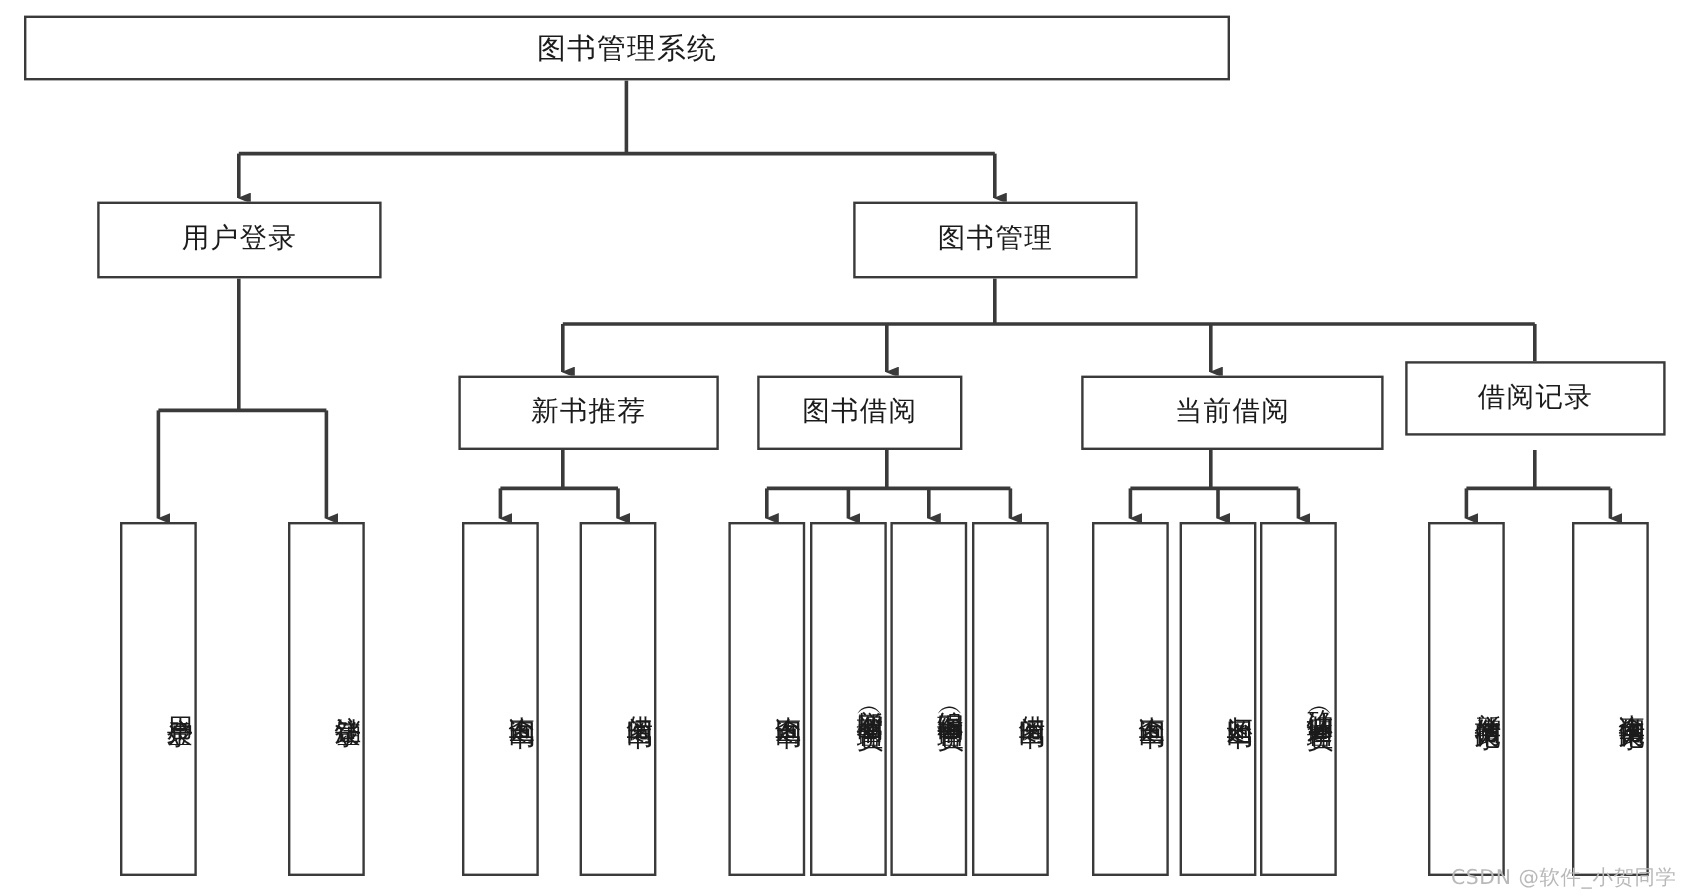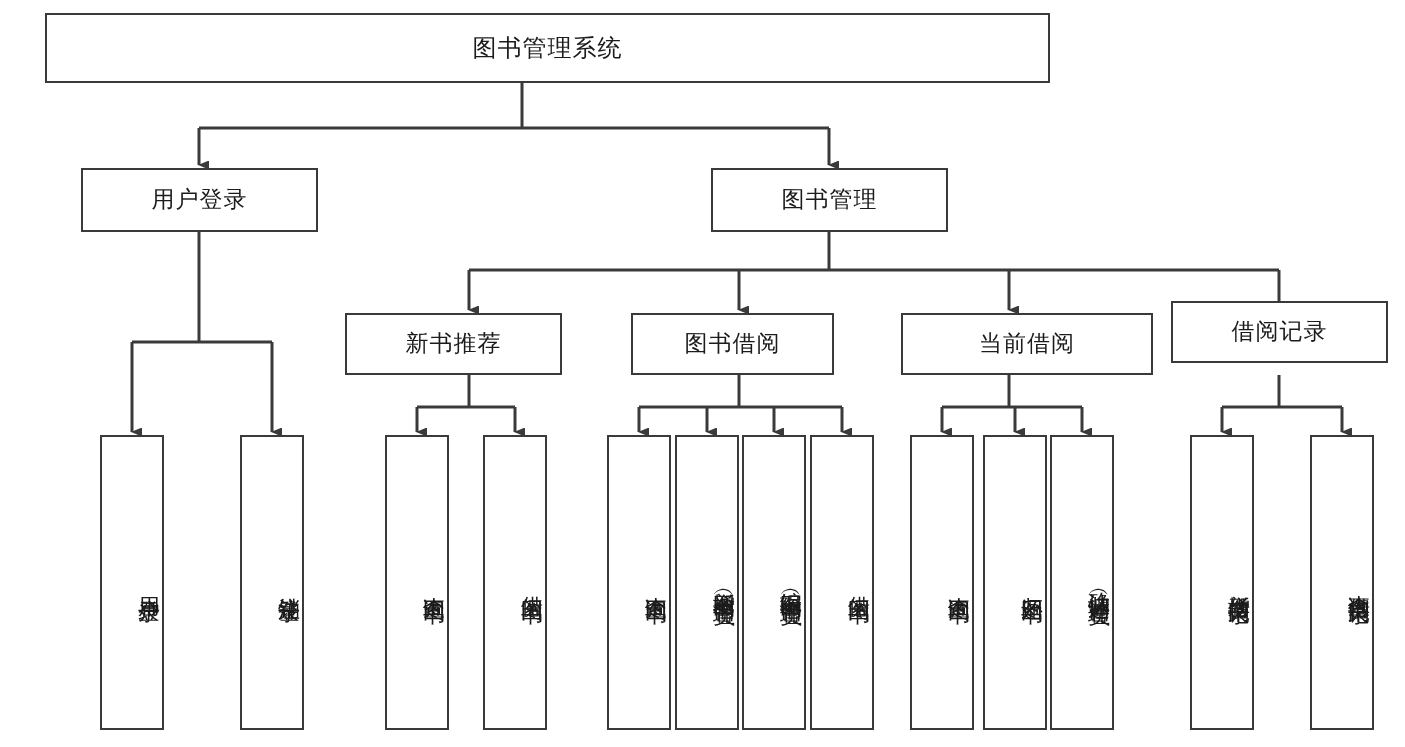--- a/index.html
+++ b/index.html
@@ -113,35 +113,35 @@
         <path d="M 942 407 L 942 432" marker-end="url(#arrowhead)"></path>
         <path d="M 1015 407 L 1015 432" marker-end="url(#arrowhead)"></path>
         <path d="M 1082 407 L 1082 432" marker-end="url(#arrowhead)"></path>
         <path d="M 1279 375 L 1279 407"></path>
         <path d="M 1222 407 L 1342 407"></path>
         <path d="M 1222 407 L 1222 432" marker-end="url(#arrowhead)"></path>
         <path d="M 1342 407 L 1342 432" marker-end="url(#arrowhead)"></path>
       </g>
   </svg>
 
-  <div class="node horiz" id="root-node" style="left: 20px; top: 13px; width: 1005px; height: 70px; margin-left: 25px;">图书管理系统</div>
+  <div class="node horiz" id="root-node" style="left: 20px; top: 13px; width: 1005px; height: 54px;">图书管理系统</div>
 
   <div id="level2-container">
       <div class="node horiz" style="left: 81px; top: 168px; width: 237px; height: 64px;">
         <span class="htext">用户登录</span>
       </div>
       <div class="node horiz" style="left: 711px; top: 168px; width: 237px; height: 64px;">
         <span class="htext">图书管理</span>
       </div>
     </div>
   <div id="level3-container">
-      <div class="node horiz" style="left: 345px; top: 313px; width: 217px; height: 62px;">
+      <div class="node horiz" style="left: 382px; top: 313px; width: 217px; height: 62px;">
         <span class="htext">新书推荐</span>
       </div>
-      <div class="node horiz" style="left: 631px; top: 313px; width: 203px; height: 62px;">
+      <div class="node horiz" style="left: 631px; top: 313px; width: 171px; height: 62px;">
         <span class="htext">图书借阅</span>
       </div>
       <div class="node horiz" style="left: 901px; top: 313px; width: 252px; height: 62px;">
         <span class="htext">当前借阅</span>
       </div>
       <div class="node horiz" style="left: 1171px; top: 301px; width: 217px; height: 62px;">
         <span class="htext">借阅记录</span>
       </div>
     </div>
   <div id="leaves-container">
@@ -179,14 +179,15 @@
         <span class="vtext">确认归还（管理员）</span>
       </div>
       <div class="node vert" style="left: 1190px; top: 435px; width: 64px; height: 295px;">
         <span class="vtext">新增借阅记录</span>
       </div>
       <div class="node vert" style="left: 1310px; top: 435px; width: 64px; height: 295px;">
         <span class="vtext">查询借阅记录</span>
       </div>
     </div>
 
+  <div id="watermark">CSDN @软件_小贺同学</div>
 
 </div>
 
 </body></html>

